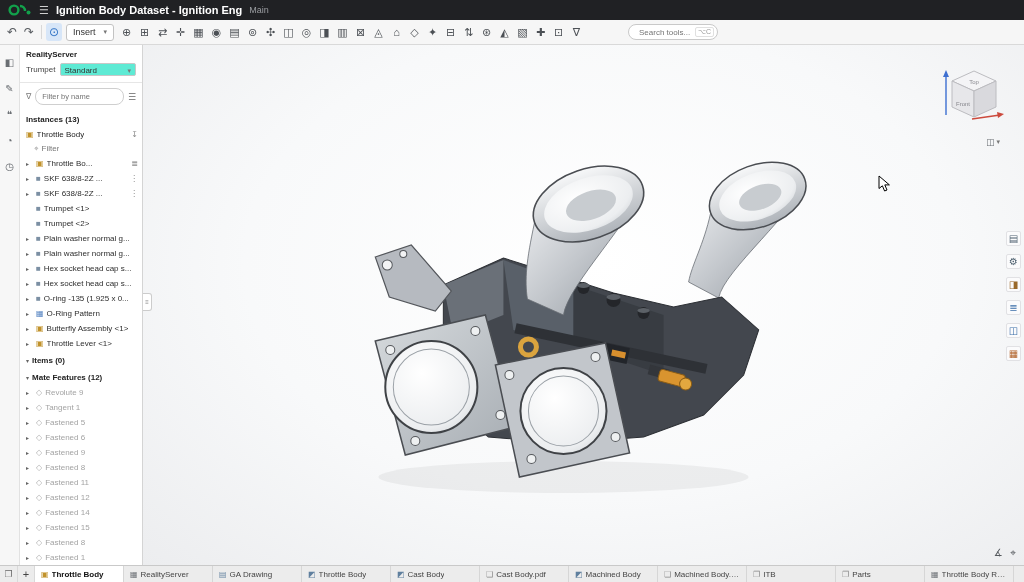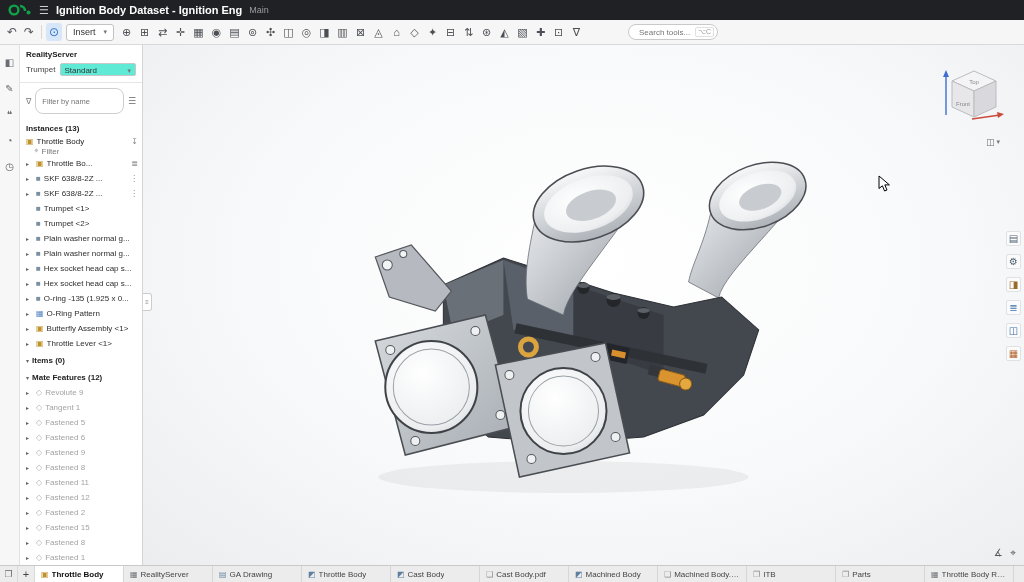--- a/index.html
+++ b/index.html
@@ -43,21 +43,21 @@
 
   
   .leftpanel { width:123px; background:#fff; border-right:1px solid #d4d4d4; font-size:8px; color:#333; display:flex; flex-direction:column; overflow:hidden; flex:0 0 auto; }
   .lp-h { font-weight:bold; color:#222; padding:5px 6px 3px 6px; font-size:8px; display:flex; align-items:center; gap:3px; }
   .hcaret { font-size:6px; color:#666; }
   .cfg-row { display:flex; align-items:center; gap:4px; padding:1px 6px 6px 6px; border-bottom:1px solid #e6e6e6; }
   .cfg-label { color:#444; }
   .cfg-select { flex:1; border:1px solid #c7c7c7; border-radius:2px; background:#5eead4; height:13px; display:flex; align-items:flex-end; justify-content:space-between; padding:0 4px; color:#333; }
   .filter-row { display:flex; align-items:center; gap:4px; padding:5px 6px; }
   .f-icon { color:#777; font-size:8px; }
-  .filter-row input { flex:1; min-width:0; border:1px solid #cfcfcf; border-radius:8px; height:26px; font-size:7.5px; padding:0 6px; outline:0; color:#333; font-family:inherit; }
+  .filter-row input { flex:1; min-width:0; border:1px solid #cfcfcf; border-radius:8px; height:17px; font-size:7.5px; padding:0 6px; outline:0; color:#333; font-family:inherit; }
   .lv-icon { color:#666; font-size:9px; }
   .row { display:flex; align-items:center; gap:3px; height:15px; padding:0 4px 0 6px; white-space:nowrap; overflow:hidden; position:relative; }
   .row .chev { width:7px; font-size:6px; color:#666; flex:0 0 auto; }
   .ticn { font-size:8px; flex:0 0 auto; }
   .lbl { overflow:hidden; text-overflow:ellipsis; color:#2d2d2d; }
   .trail { margin-left:auto; color:#8a8a8a; font-size:8px; flex:0 0 auto; }
   .row.origin { padding-left:14px; color:#777; }
   .row.origin .lbl { color:#777; }
   .mate-row .lbl { color:#a3a3a3; }
   .mate-row .ticn { color:#b5b5b5; }
@@ -307,21 +307,21 @@
     <span class="lbl">Fastened 11</span>
   </div>
           <div class="row mate-row">
     <span class="chev">▸</span>
     <span class="ticn">◇</span>
     <span class="lbl">Fastened 12</span>
   </div>
           <div class="row mate-row">
     <span class="chev">▸</span>
     <span class="ticn">◇</span>
-    <span class="lbl">Fastened 2</span>
+    <span class="lbl">Fastened 14</span>
   </div>
           <div class="row mate-row">
     <span class="chev">▸</span>
     <span class="ticn">◇</span>
     <span class="lbl">Fastened 15</span>
   </div>
           <div class="row mate-row">
     <span class="chev">▸</span>
     <span class="ticn">◇</span>
     <span class="lbl">Fastened 8</span>

